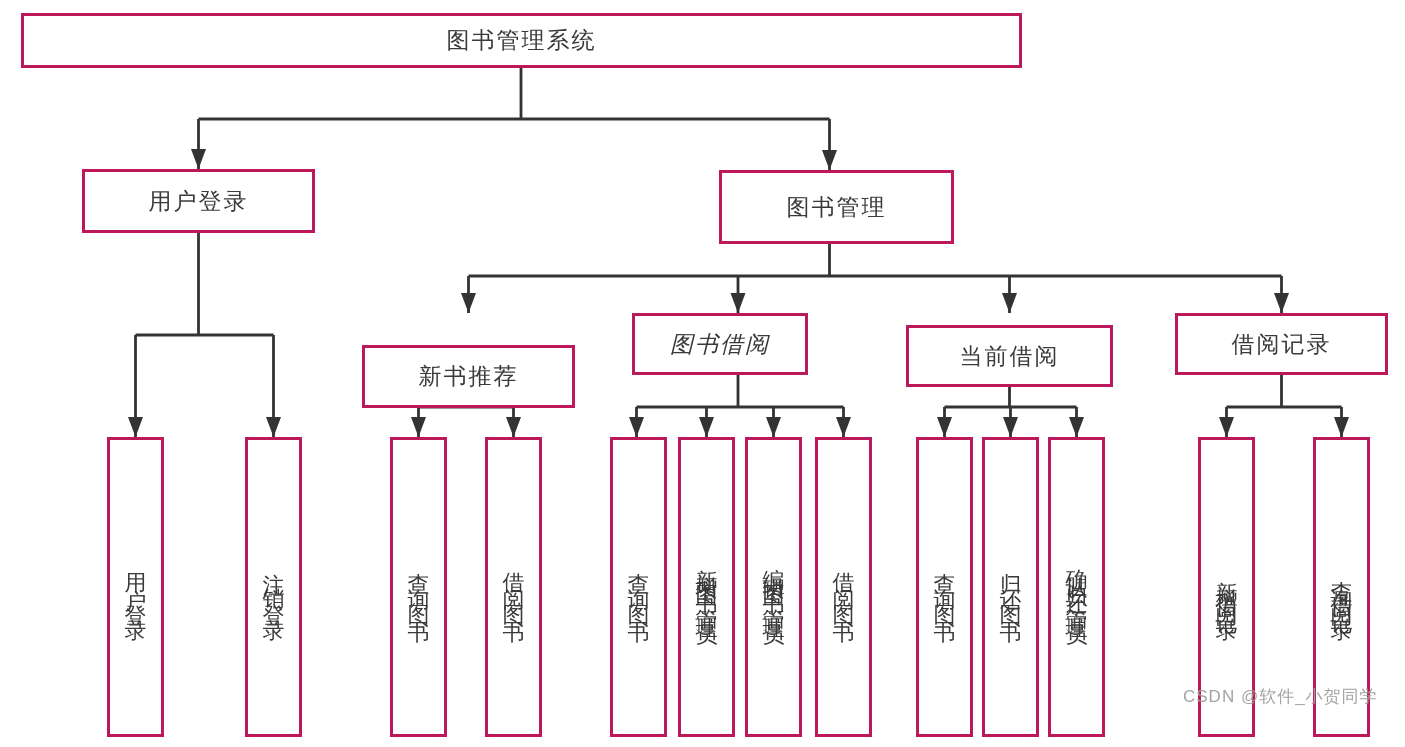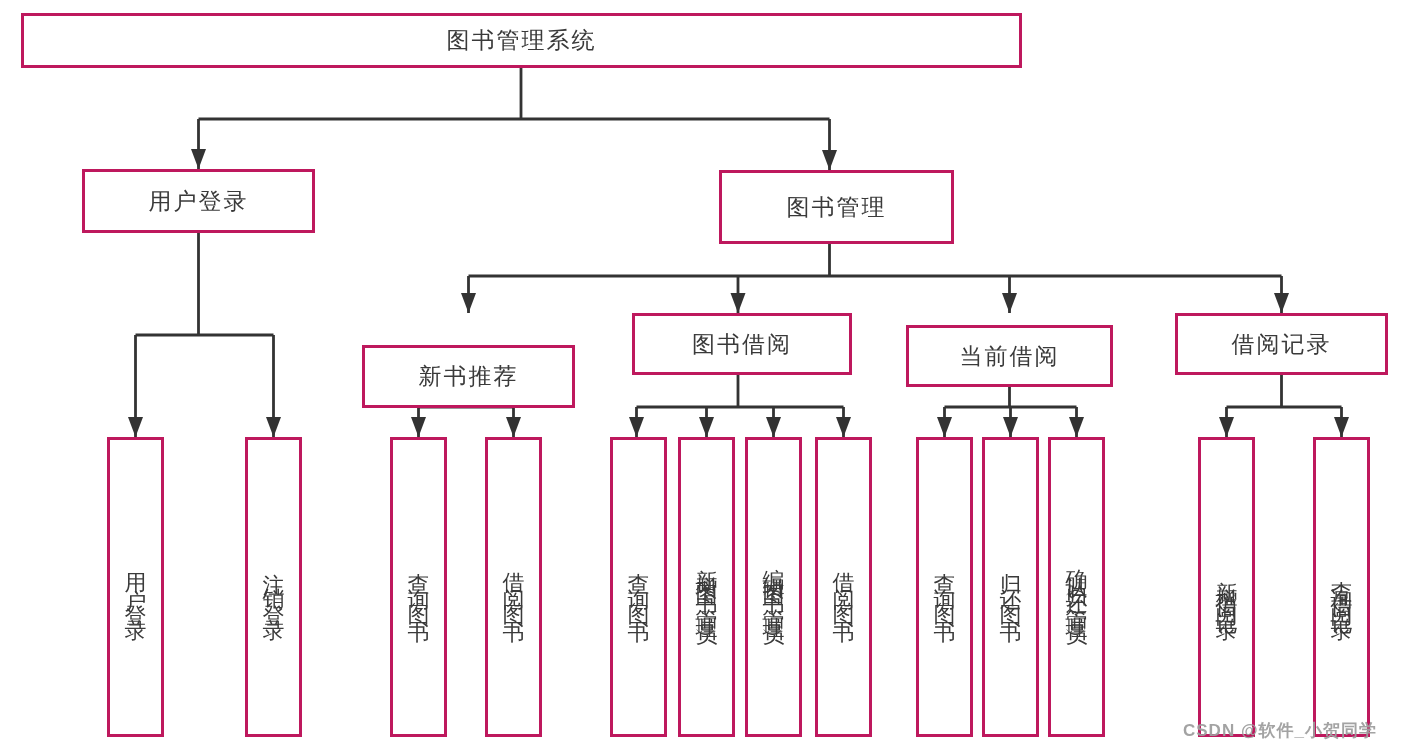--- a/index.html
+++ b/index.html
@@ -45,27 +45,26 @@
     width: 57px; height: 300px;
     writing-mode: vertical-rl;
     text-orientation: mixed;
     font-size: 22px;
     letter-spacing: 8px;
     line-height: 1;
   }
   .leaf.short { letter-spacing: 16px; }
   .watermark {
     position: absolute;
-    left: 1183px; top: 719px;
+    left: 1183px; top: 685px;
     font-size: 17px;
     color: rgba(158, 158, 158, 0.95);
     letter-spacing: 1px;
     white-space: nowrap;
     z-index: 3;
-    font-weight: bold;
   }
 </style>
 </head>
 <body>
 
 <div id="canvas">
 
   <svg class="connectors" viewBox="0 0 1405 747" xmlns="http://www.w3.org/2000/svg">
 
     <path fill="none" stroke="#333333" stroke-width="2.8" d="
@@ -100,21 +99,21 @@
       <polygon points="1334,417 1349,417 1341.5,437"></polygon>
     </g>
   </svg>
 
   <div class="node hnode root">图书管理系统</div>
 
   <div class="node hnode" style="left:82px; top:169px; width:233px; height:64px;">用户登录</div>
   <div class="node hnode" style="left:719px; top:170px; width:235px; height:74px;">图书管理</div>
 
   <div class="node hnode" style="left:362px; top:313px; width:213px; height:63px;margin-top:32px;">新书推荐</div>
-  <div class="node hnode" style="left:632px; top:313px; width:220px; height:62px;">图书借阅</div>
+  <div class="node hnode" style="left:632px; top:313px; width:176px; height:62px;font-style:italic;">图书借阅</div>
   <div class="node hnode" style="left:906px; top:325px; width:207px; height:62px;">当前借阅</div>
   <div class="node hnode" style="left:1175px; top:313px; width:213px; height:62px;">借阅记录</div>
 
   <div class="node leaf short" style="left:107px;">用户登录</div>
   <div class="node leaf short" style="left:245px;">注销登录</div>
   <div class="node leaf short" style="left:390px;">查询图书</div>
   <div class="node leaf short" style="left:485px;">借阅图书</div>
   <div class="node leaf short" style="left:610px;">查询图书</div>
   <div class="node leaf" style="left:678px;">新增图书（管理员）</div>
   <div class="node leaf" style="left:745px;">编辑图书（管理员）</div>

